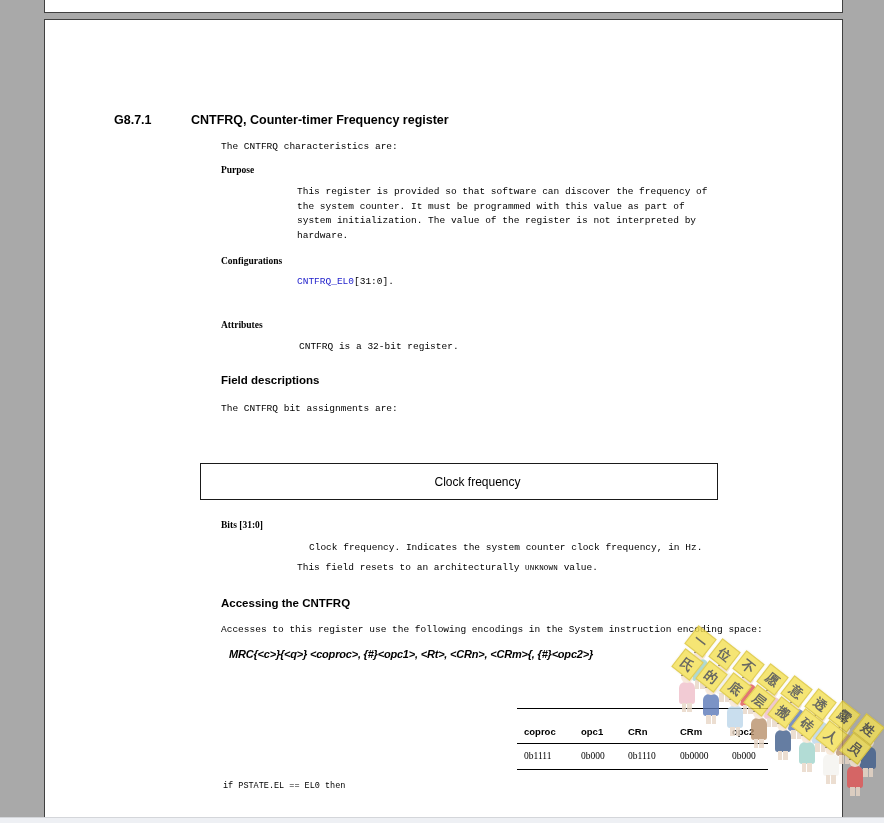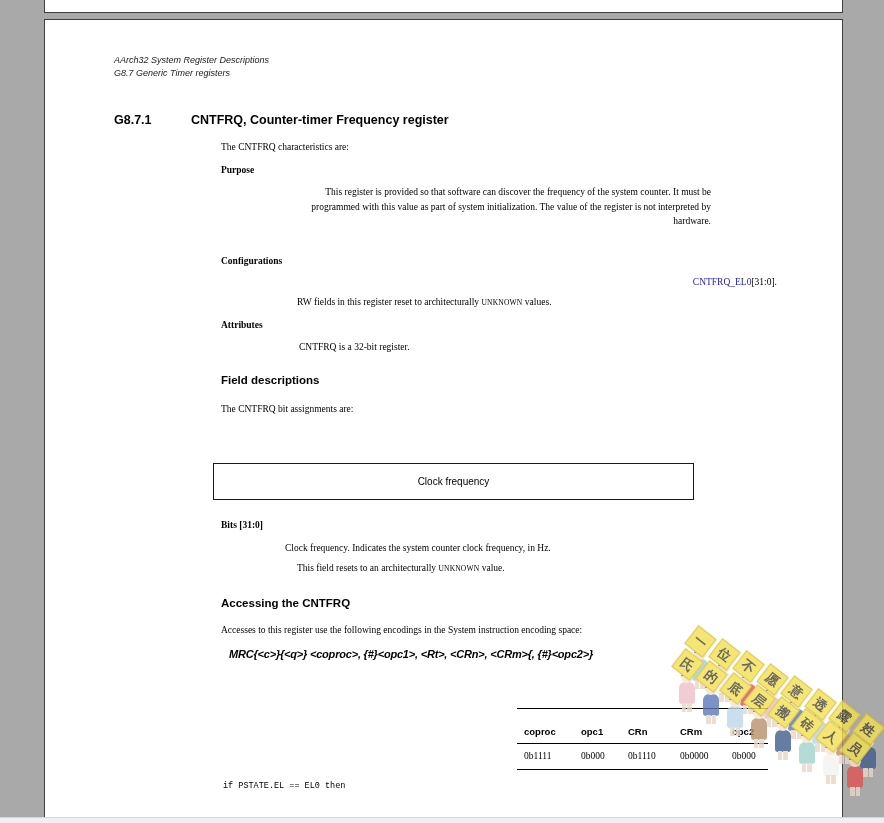--- a/index.html
+++ b/index.html
@@ -14,29 +14,29 @@
     background:#fff;border:1px solid #404040;border-top:none;z-index:1;
   }
   .page{
     position:absolute;left:44px;top:19px;width:797px;height:810px;
     background:#fff;border:1px solid #404040;z-index:1;
   }
   .abs{position:absolute;}
   .runhead{left:69px;top:34px;font-style:italic;font-size:9px;line-height:12.5px;color:#1a1a1a;}
   .sec-num{left:69px;top:93px;font-weight:bold;font-size:12.5px;color:#000;}
   .sec-title{left:146px;top:93px;font-weight:bold;font-size:12.5px;color:#000;}
-  .serif{font-family:Liberation Serif, serif;font-size:9.5px;line-height:14.5px;color:#000;text-align:right;}
+  .serif{font-family:Liberation Mono, monospace;font-size:9.5px;line-height:14.5px;color:#000;}
   .blabel{font-family:"Liberation Serif",serif;font-weight:bold;font-size:9.5px;color:#000;}
   .sc{font-size:7.5px;letter-spacing:.2px;}
   .h-sans{font-weight:bold;font-size:11.5px;color:#000;}
   .link{color:#2222cc;text-decoration:none;cursor:pointer;}
   .bitlabels{left:173px;top:428px;width:482px;display:flex;justify-content:space-between;
     font-size:8px;font-weight:bold;color:#000;}
-  .bitbox{left:168px;top:443px;width:479px;height:35px;border:1.5px solid #1a1a1a;
-    display:flex;align-items:center;justify-content:center;font-size:10px;color:#000;}
+  .bitbox{left:155px;top:443px;width:479px;height:35px;border:1.5px solid #1a1a1a;
+    display:flex;align-items:center;justify-content:center;font-size:12px;color:#000;padding-left:37px;}
   .mrc{left:176px;top:628px;font-weight:bold;font-style:italic;font-size:11px;color:#000;letter-spacing:-0.2px;margin-left:8px;}
   table.enc{position:absolute;left:472px;top:652px;border-collapse:collapse;z-index:2;margin-top:36px;}
   table.enc{border-top:1.5px solid #000;}
   table.enc th{
     font-family:"Liberation Sans",sans-serif;font-weight:bold;font-size:9.5px;text-align:left;
     padding:17px 0 6px 7px;border-bottom:1px solid #000;color:#000;
   }
   table.enc td{
     font-family:"Liberation Serif",serif;font-size:9.5px;text-align:left;
     padding:7px 0 8px 7px;border-bottom:1.5px solid #000;color:#000;
@@ -61,54 +61,47 @@
   .wm-legs{position:absolute;left:10px;top:50px;width:10px;height:9px;
     background:linear-gradient(90deg,#e8d7c6 0 45%,transparent 45% 55%,#e8d7c6 55% 100%);}
 </style>
 </head>
 <body>
 
 <div class="prev-page"></div>
 
 <div class="page">
 
-  <div class="abs runhead">
-    <div>AArch32 System Register Descriptions</div>
-    <div>G8.7 Generic Timer registers</div>
-  </div>
 
   <div class="abs sec-num">G8.7.1</div>
   <div class="abs sec-title">CNTFRQ, Counter-timer Frequency register</div>
 
   <div class="abs serif" style="left:176px;top:120px;">The CNTFRQ characteristics are:</div>
 
   <div class="abs blabel" style="left:176px;top:145px;">Purpose</div>
   <div class="abs serif" style="left:252px;top:165px;width:414px;">This register is provided so that software can discover the frequency of the system counter. It must be programmed with this value as part of system initialization. The value of the register is not interpreted by hardware.</div>
 
   <div class="abs blabel" style="left:176px;top:236px;">Configurations</div>
   <div class="abs serif" style="left:252px;top:240px;width:480px;">
     <br>
     <a class="link">CNTFRQ_EL0</a><span>[31:0].</span>
   </div>
-  <div class="abs serif" style="left:252px;top:275px;">
-    <span>RW fields in this register reset to architecturally </span><span class="sc">UNKNOWN</span><span> values.</span>
-  </div>
 
   <div class="abs blabel" style="left:176px;top:300px;">Attributes</div>
   <div class="abs serif" style="left:254px;top:320px;">CNTFRQ is a 32-bit register.</div>
 
   <div class="abs h-sans" style="left:176px;top:354px;">Field descriptions</div>
   <div class="abs serif" style="left:176px;top:382px;">The CNTFRQ bit assignments are:</div>
 
   <div class="abs bitbox">
     <span>Clock frequency</span>
   </div>
 
   <div class="abs blabel" style="left:176px;top:500px;">Bits [31:0]</div>
-  <div class="abs serif" style="left:240px;top:521px;">Clock frequency. Indicates the system counter clock frequency, in Hz.</div>
+  <div class="abs serif" style="left:264px;top:521px;">Clock frequency. Indicates the system counter clock frequency, in Hz.</div>
   <div class="abs serif" style="left:252px;top:541px;">
     <span>This field resets to an architecturally </span><span class="sc">UNKNOWN</span><span> value.</span>
   </div>
 
   <div class="abs h-sans" style="left:176px;top:577px;">Accessing the CNTFRQ</div>
   <div class="abs serif" style="left:176px;top:603px;">Accesses to this register use the following encodings in the System instruction encoding space:</div>
   <div class="abs mrc">MRC{&lt;c&gt;}{&lt;q&gt;} &lt;coproc&gt;, {#}&lt;opc1&gt;, &lt;Rt&gt;, &lt;CRn&gt;, &lt;CRm&gt;{, {#}&lt;opc2&gt;}</div>
 
   <table class="enc">
     <thead>

